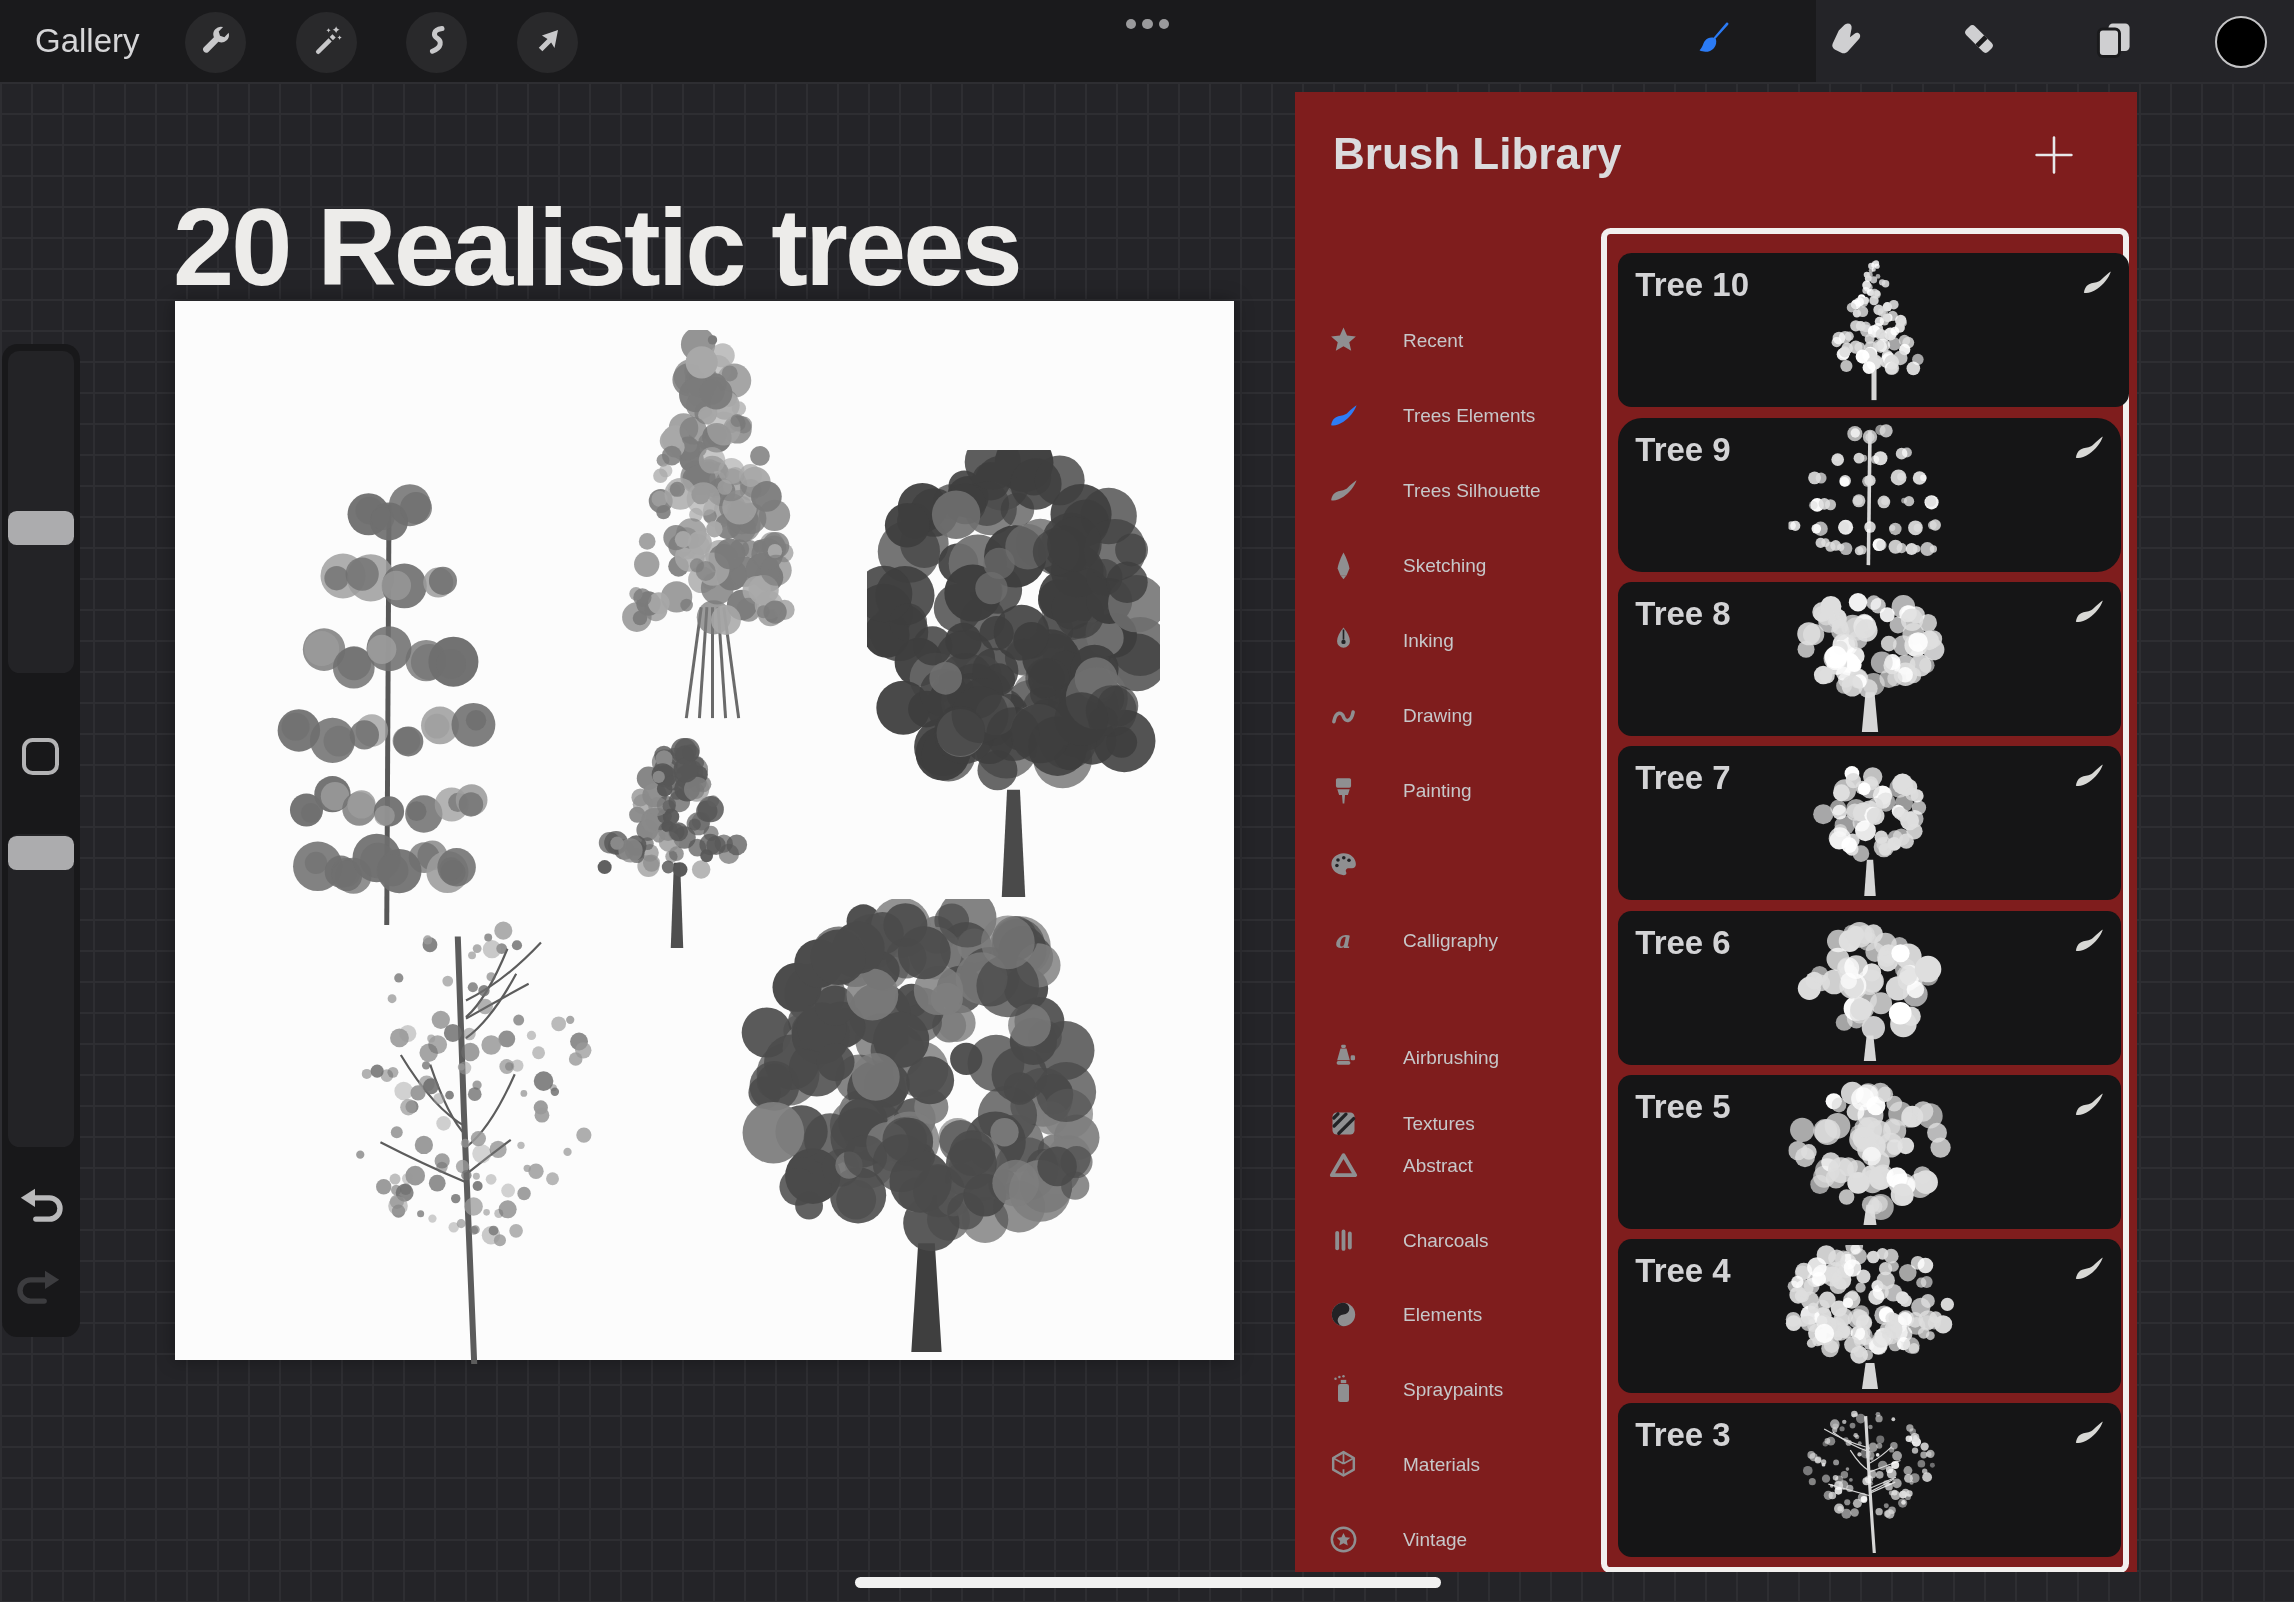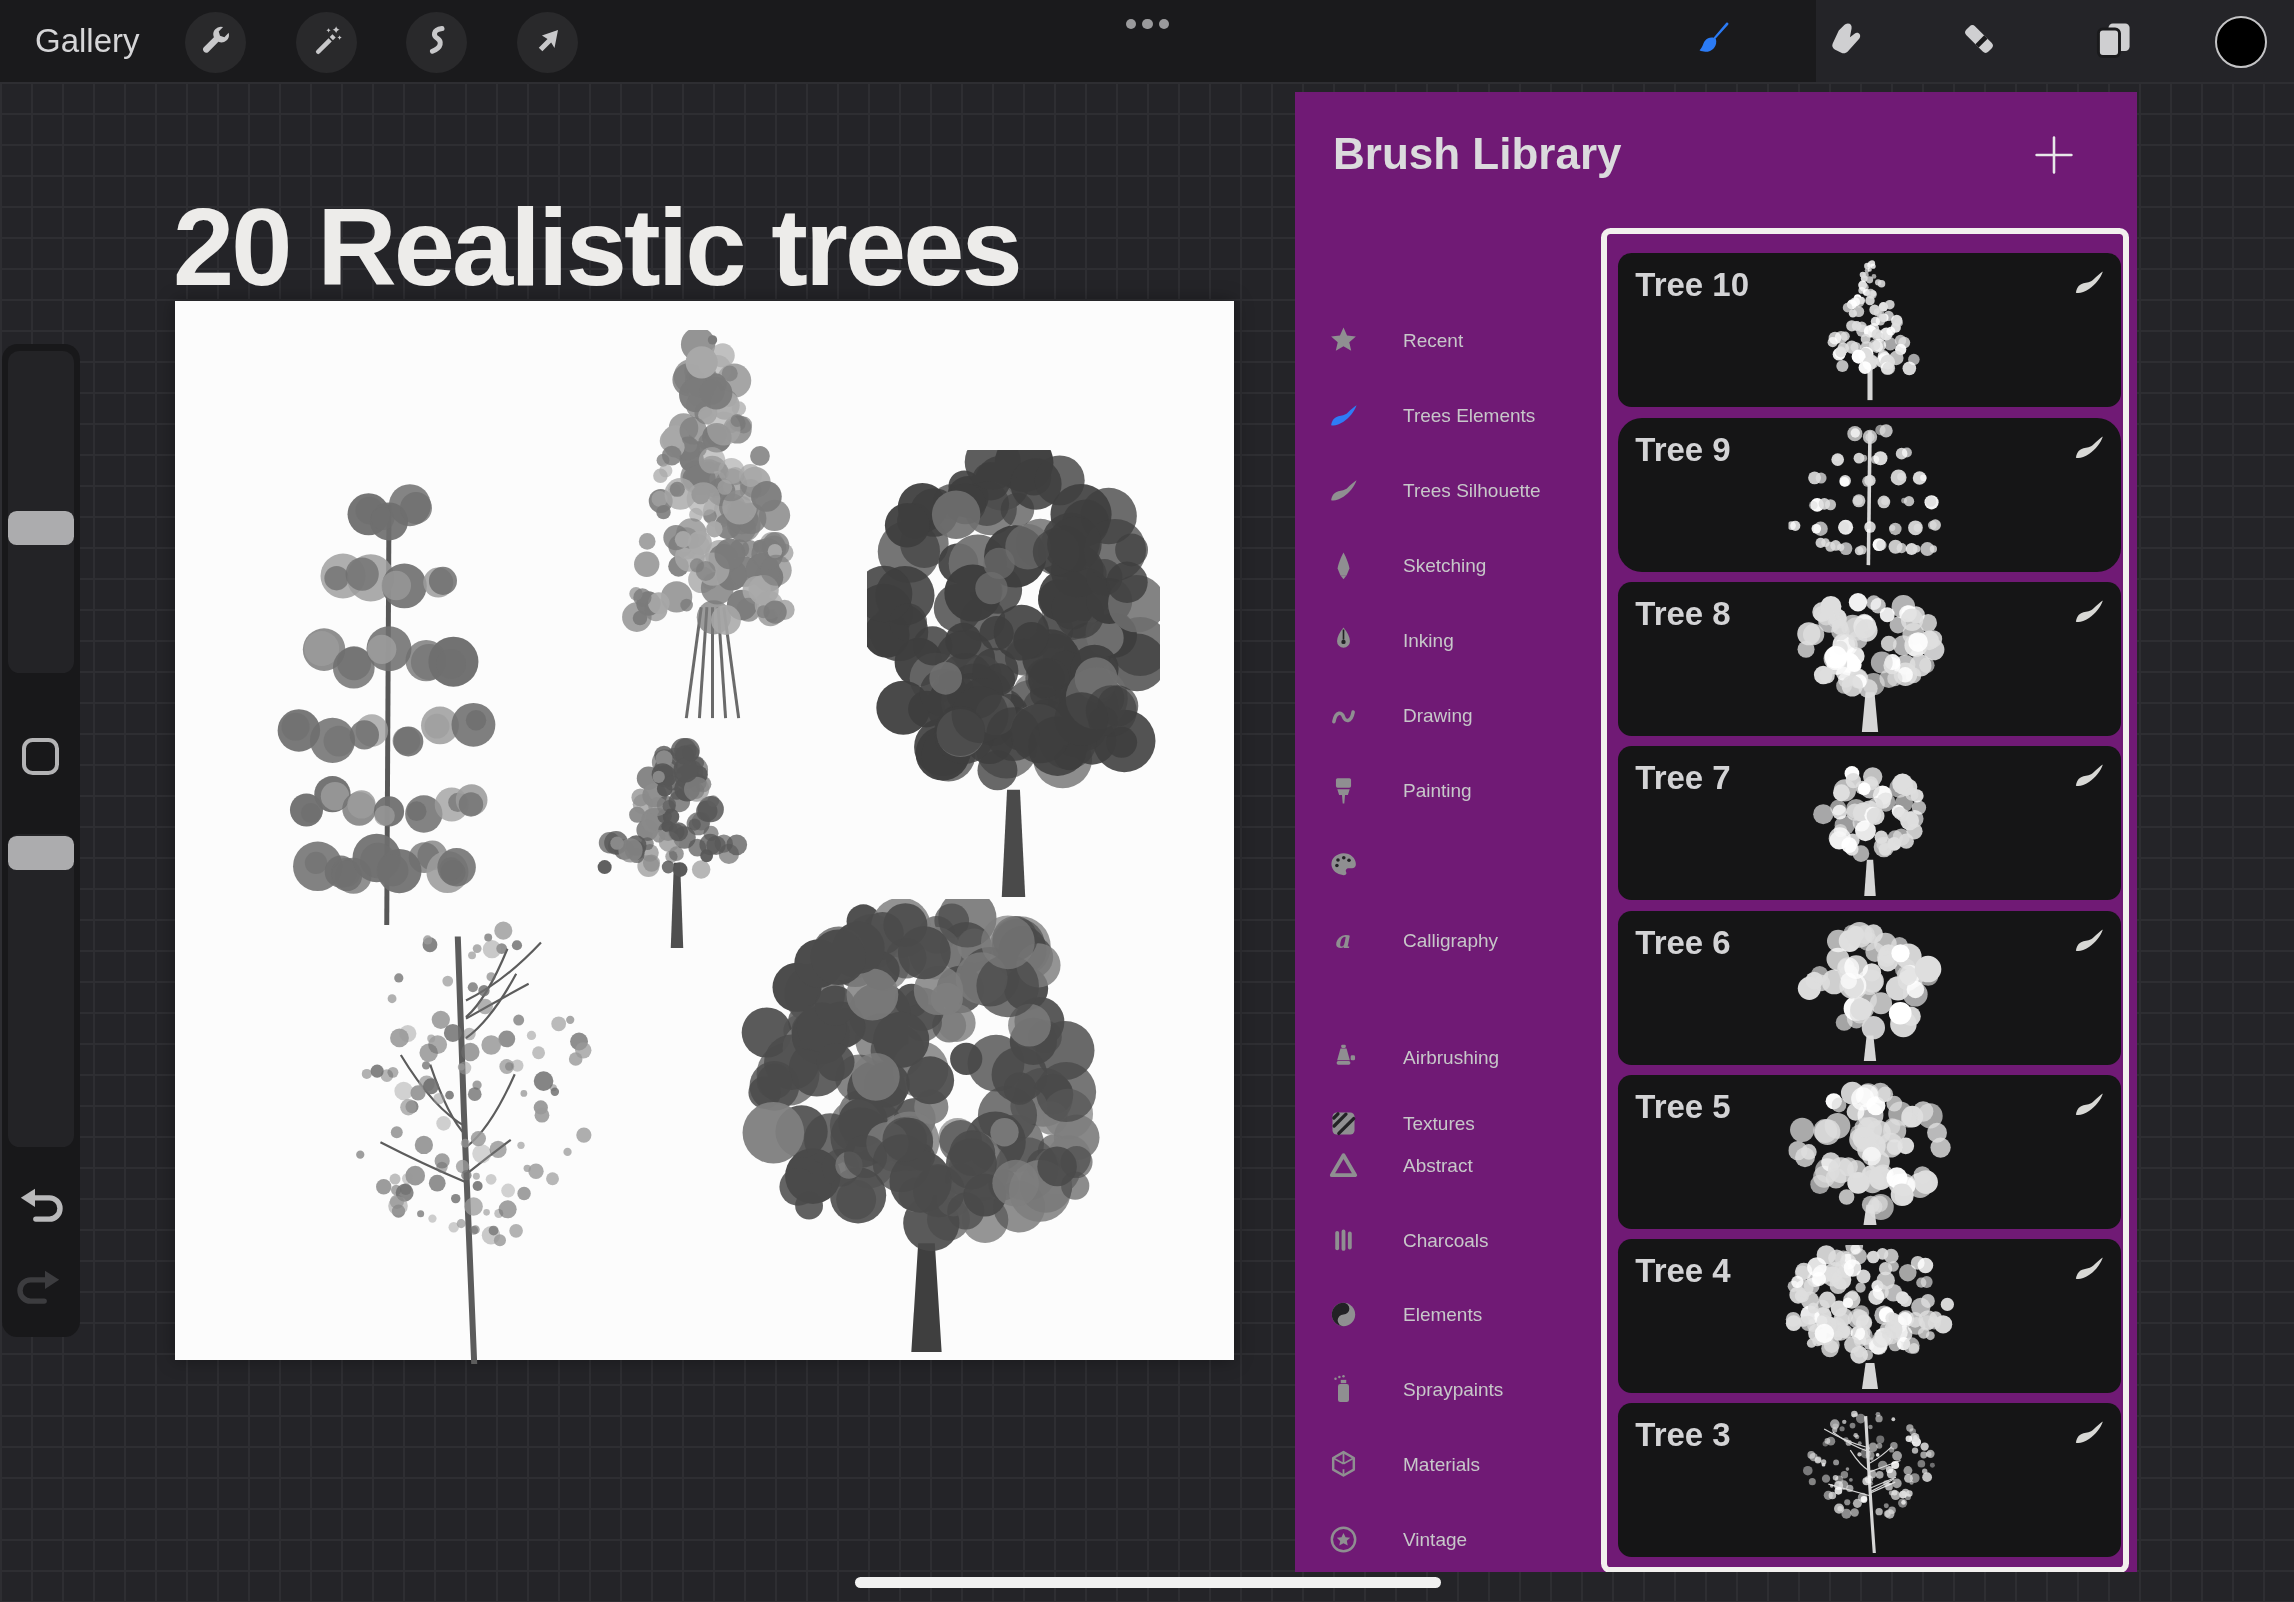--- a/index.html
+++ b/index.html
@@ -40,21 +40,21 @@
   .sl-track{position:absolute;left:5.8px;width:66px;background:#232326;border-radius:11.5px;}
   .sl-handle{position:absolute;left:5.8px;width:66px;height:34px;background:#acacae;border-radius:8.6px;z-index:2;}
   .modify-btn{position:absolute;left:20px;top:394px;width:37px;height:37px;border:4.8px solid #b3b3b5;
     border-radius:10.6px;box-sizing:border-box;background:transparent;}
   .undo-btn,.redo-btn{position:absolute;left:11.5px;width:54px;height:54px;display:flex;
     align-items:center;justify-content:center;}
   .undo-btn{top:838px;color:#b9b9bb;}
   .redo-btn{top:920px;color:#3c3c3f;}
 
   
-  .panel{position:absolute;left:1295px;top:92px;width:842px;height:1480px;background:#701a75;
+  .panel{position:absolute;left:1295px;top:92px;width:842px;height:1480px;background:#7f1d1d;
     overflow:hidden;z-index:10;}
   .panel-title{position:absolute;left:38px;top:37px;font-size:44px;font-weight:bold;color:#dbdbdd;}
   .add-btn{position:absolute;left:736px;top:42px;width:46px;height:46px;color:#e8e8ea;
     display:flex;align-items:center;justify-content:center;}
   .cat-row{position:absolute;left:0;width:317px;height:75px;}
   .cat-icon{position:absolute;left:32px;top:21px;width:33px;height:33px;color:#8f8f91;
     display:flex;align-items:center;justify-content:center;}
   .cat-icon.sel{color:#2e7cf6;}
   .cat-label{position:absolute;left:108px;top:0;height:75px;display:flex;align-items:center;
     font-size:19px;color:#c7c7c9;white-space:nowrap;overflow:hidden;width:196px;}
@@ -1093,21 +1093,21 @@
             <svg width="33" height="33" viewBox="0 0 24 24">
               <circle cx="12" cy="12" r="8.5" fill="none" stroke="currentColor" stroke-width="1.8"></circle>
               <path d="M12 7.2l1.5 3.1 3.4.4-2.5 2.3.7 3.4L12 14.7l-3.1 1.7.7-3.4-2.5-2.3 3.4-.4z" fill="currentColor"></path>
             </svg>
           </div>
           <div class="cat-label">Vintage</div>
         </div>
       </div>
     <div class="brush-list-border"></div>
     <div id="brush-list">
-        <div class="brush-row" style="top: 161px;">
+        <div class="brush-row" style="top: 161px; padding-left: 8px;">
           <div class="brush-name">Tree 10</div>
           <div class="brush-thumb">
             <svg width="101" height="144" viewBox="0 0 105 150" preserveAspectRatio="none">
               <rect x="49.875" y="111" width="5.25" height="36" fill="#d6d6d6"></rect>
               <circle cx="52.5" cy="4.5" r="2.1" fill="#dedede" fill-opacity="1.00"></circle>
               <circle cx="54.7" cy="4.5" r="3.1" fill="#dedede" fill-opacity="0.96"></circle>
               <circle cx="52.4" cy="6.4" r="2.7" fill="#dedede" fill-opacity="0.91"></circle>
               <circle cx="55.7" cy="7.5" r="2.7" fill="#ffffff" fill-opacity="0.82"></circle>
               <circle cx="49.8" cy="7.2" r="3.4" fill="#ffffff" fill-opacity="0.79"></circle>
               <circle cx="49.5" cy="12.1" r="2.5" fill="#dedede" fill-opacity="0.75"></circle>

